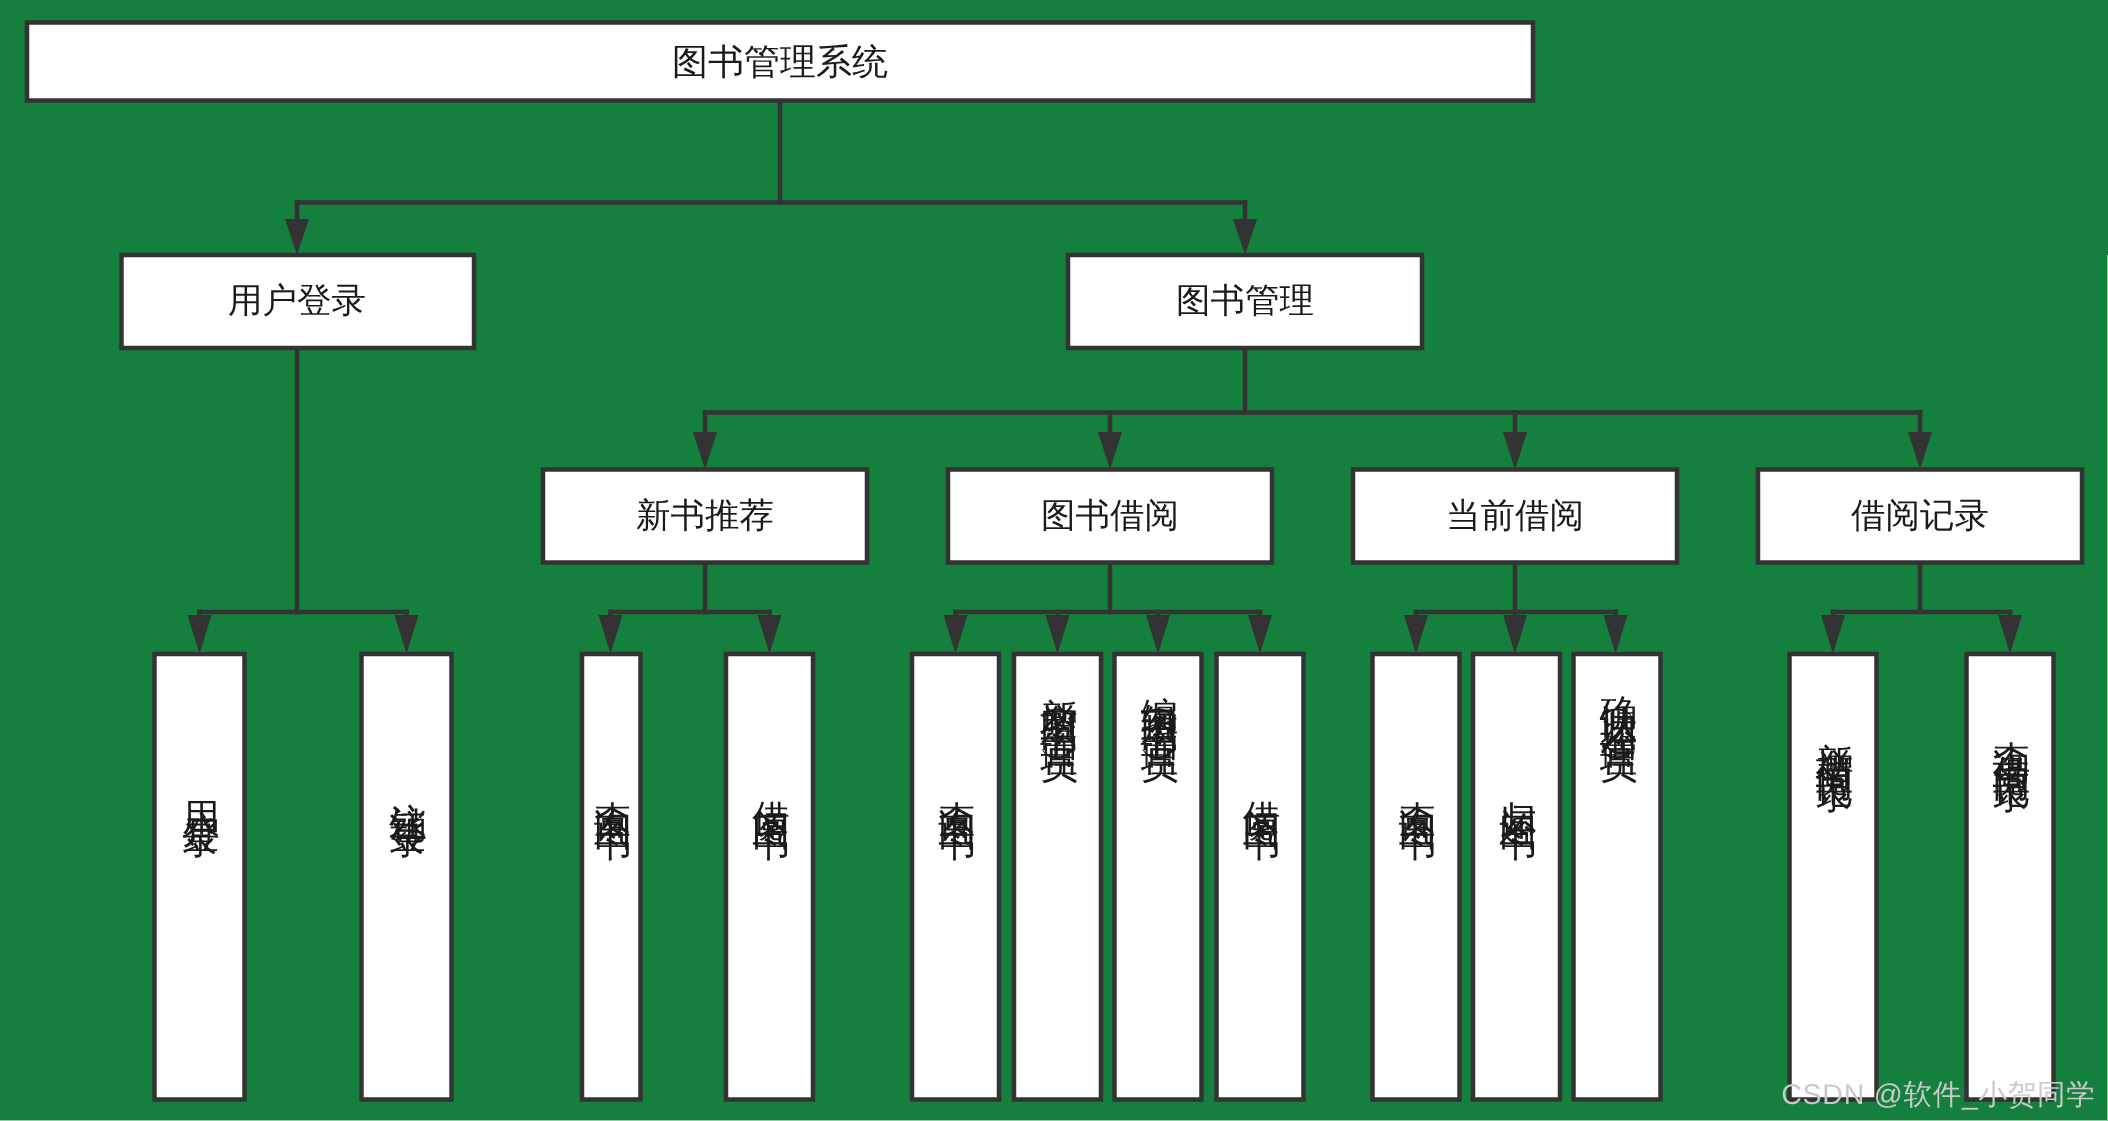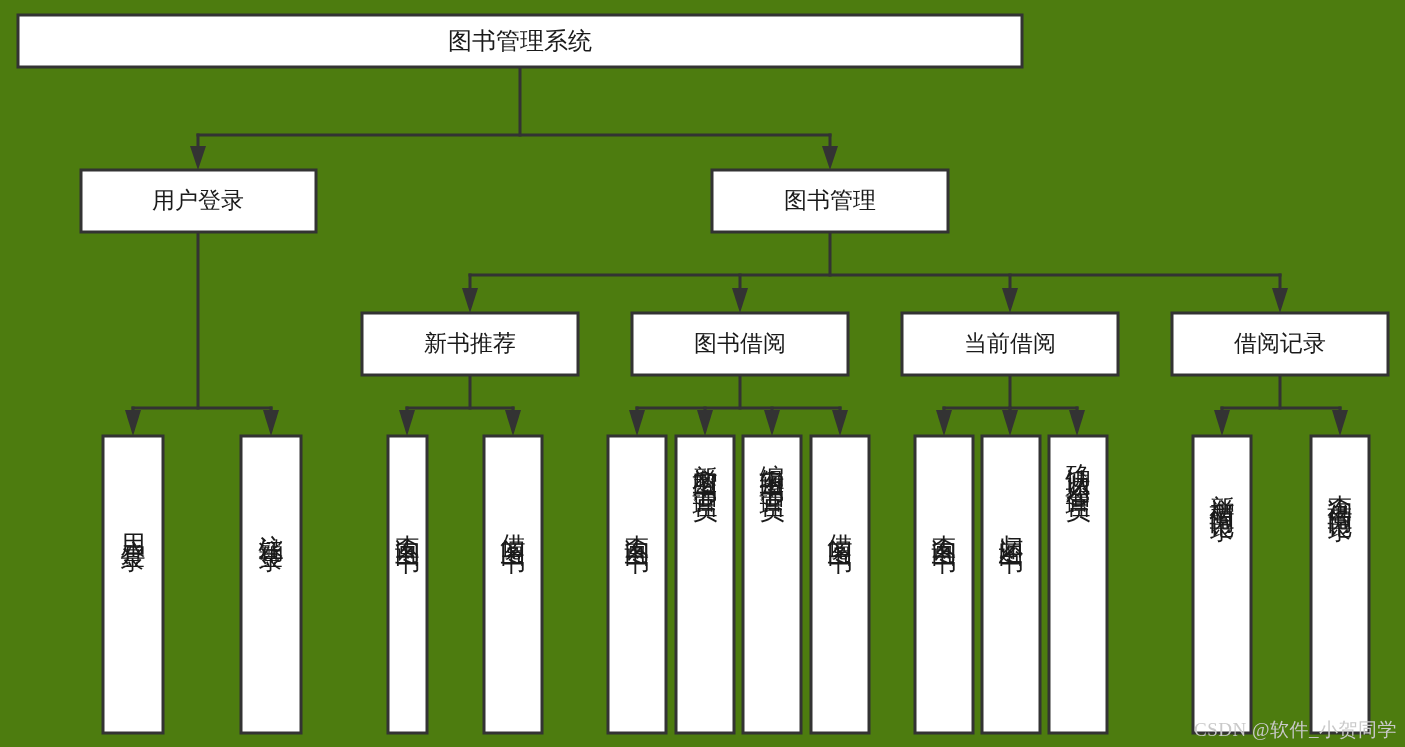--- a/index.html
+++ b/index.html
@@ -8,21 +8,21 @@
     padding: 0;
     background: #ffffff;
   }
   body {
     font-family: "Liberation Sans", "DejaVu Sans", sans-serif;
   }
   #diagram-root {
     position: relative;
     width: 1405px;
     height: 747px;
-    background: #4d7c0f;
+    background: #15803d;
     overflow: hidden;
   }
   svg.diagram-canvas {
     position: absolute;
     left: 0;
     top: 0;
     width: 1405px;
     height: 747px;
     display: block;
   }
@@ -67,21 +67,21 @@
     line-height: 1;
     letter-spacing: 5px;
     color: #1a1a1a;
     white-space: nowrap;
     text-align: left;
   }
   .watermark {
     position: absolute;
     right: 8px;
     bottom: 4px;
-    font-family: Liberation Serif, serif;
+    font-family: Liberation Sans, sans-serif;
     font-size: 19px;
     color: #c9c9c9;
     letter-spacing: 0.5px;
     user-select: none;
   }
 </style>
 </head>
 <body>
 
 <div id="diagram-root">

